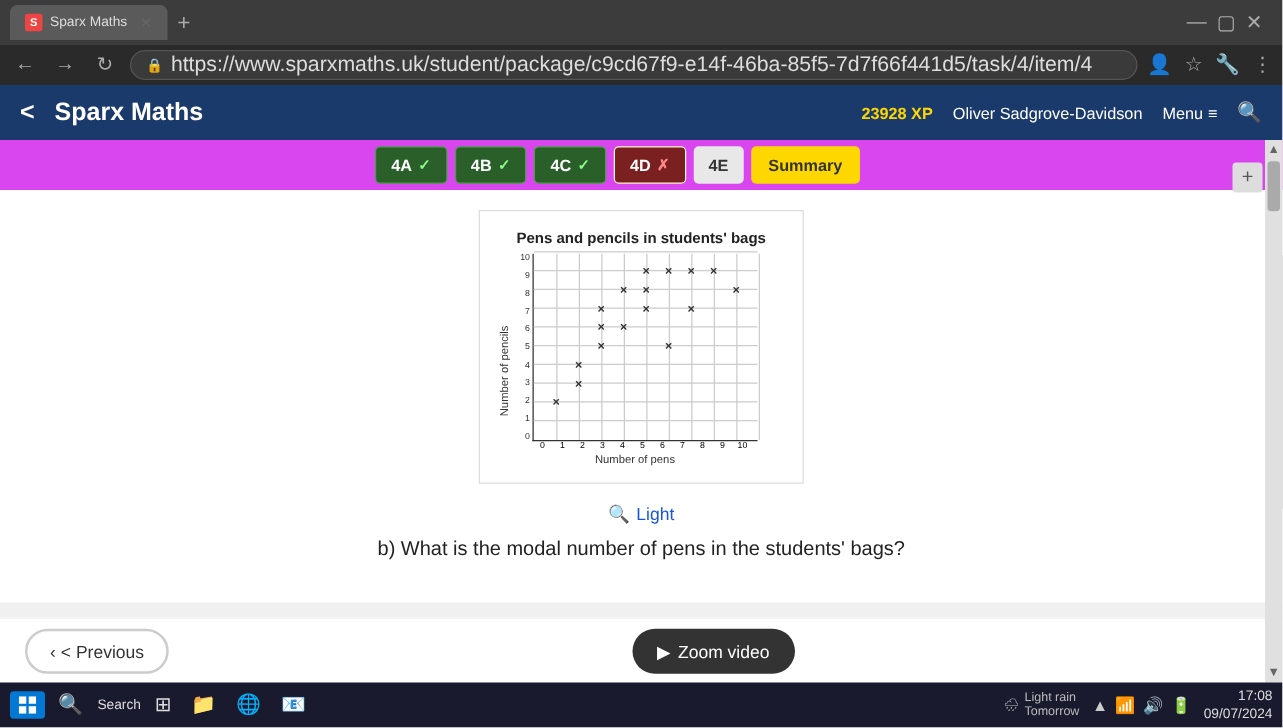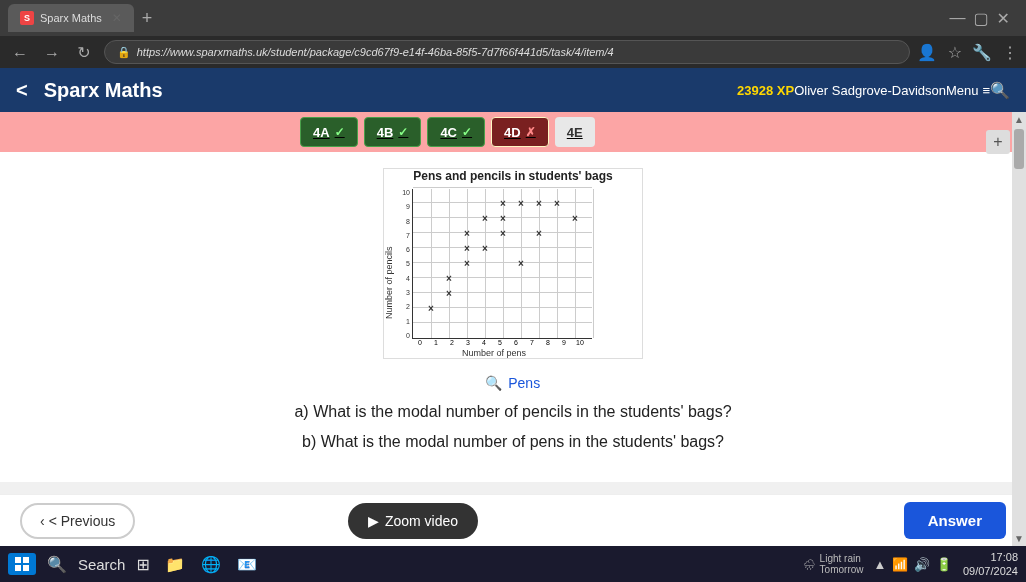--- a/index.html
+++ b/index.html
@@ -89,22 +89,21 @@
       border: 1px solid #555;
       border-radius: 16px;
       height: 24px;
       display: flex;
       align-items: center;
       padding: 0 12px;
       gap: 6px;
     }
     .url-text {
       color: #ddd;
-      font-size: 11px;
-      font-style: italic;
+      font-size: 17px;
     }
     .lock-icon {
       color: #aaa;
       font-size: 11px;
     }
     .browser-actions {
       display: flex;
       align-items: center;
       gap: 10px;
       color: #aaa;
@@ -128,47 +127,47 @@
     }
     .sparx-title {
       color: white;
       font-size: 20px;
       font-weight: 600;
     }
     .sparx-right {
       margin-left: auto;
       display: flex;
       align-items: center;
+      gap: 16px;
       color: white;
       font-size: 13px;
     }
     .xp-badge {
       color: #ffd700;
       font-weight: 600;
     }
     .menu-btn {
       background: none;
       border: none;
       color: white;
       font-size: 13px;
       cursor: pointer;
       display: flex;
       align-items: center;
       gap: 4px;
     }
 
     
     .tab-bar {
-      background: #fca5a5;
+      background: #d946ef;
       height: 40px;
       display: flex;
       align-items: center;
       padding: 0 300px 0 300px;
       gap: 6px;
-      text-decoration: underline;
     }
     .task-tab {
       height: 30px;
       padding: 0 12px;
       border-radius: 4px;
       display: flex;
       align-items: center;
       gap: 5px;
       font-size: 13px;
       font-weight: 600;
@@ -212,21 +211,21 @@
       flex-direction: column;
       align-items: center;
       padding: 16px 40px;
       min-height: 0;
     }
 
     
     .graph-container {
       background: white;
       border: 1px solid #ddd;
-      padding: 0;
+      padding: 14px;
       width: 260px;
       margin-bottom: 10px;
     }
     .graph-title {
       text-align: center;
       font-size: 12px;
       font-weight: bold;
       margin-bottom: 6px;
       color: #222;
     }
@@ -517,20 +516,23 @@
   <div class="task-tab complete">
     <span>4C</span>
     <span class="check">✓</span>
   </div>
   <div class="task-tab failed">
     <span>4D</span>
     <span class="cross">✗</span>
   </div>
   <div class="task-tab active">
     <span>4E</span>
+  </div>
+  <div class="summary-tab">
+    <span>Summary</span>
   </div>
 </div>
 
 <div class="main-content" style="height:330px;">
 
   <div class="graph-container">
     <div class="graph-title">Pens and pencils in students' bags</div>
     <div class="graph-area">
       <div class="y-label">Number of pencils</div>
       <div class="chart-with-xaxis">
@@ -603,39 +605,35 @@
           <span style="font-size:7px;width:16px;text-align:center;">9</span>
           <span style="font-size:7px;width:16px;text-align:center;">10</span>
         </div>
         <div class="x-label">Number of pens</div>
       </div>
     </div>
   </div>
 
   <button class="zoom-btn">
     <span>🔍</span>
-    <span>Pens</span>
+    <span>Light</span>
   </button>
 
-  <p class="question-text">a) What is the modal number of pencils in the students' bags?</p>
   <p class="question-text">b) What is the modal number of pens in the students' bags?</p>
 </div>
 
 <div class="bottom-bar">
   <button class="prev-btn">
     <span>‹</span>
     <span>&lt; Previous</span>
   </button>
   <button class="watch-video-btn">
     <span>▶</span>
     <span>Zoom video</span>
   </button>
-  <button class="answer-btn">
-    <span>Answer</span>
-  </button>
 </div>
 
 <div class="right-scrollbar">
   <div class="scroll-arrow">▲</div>
   <div class="scroll-thumb"></div>
   <div style="flex:1;"></div>
   <div class="scroll-arrow">▼</div>
 </div>
 
 <div class="plus-btn">+</div>
@@ -643,21 +641,21 @@
 <div class="taskbar">
   <div class="taskbar-start">
     <svg width="14" height="14" viewBox="0 0 14 14">
       <rect x="0" y="0" width="6" height="6" fill="white"></rect>
       <rect x="8" y="0" width="6" height="6" fill="white"></rect>
       <rect x="0" y="8" width="6" height="6" fill="white"></rect>
       <rect x="8" y="8" width="6" height="6" fill="white"></rect>
     </svg>
   </div>
   <span class="taskbar-icon">🔍</span>
-  <span style="color:#ddd;font-size:15px;">Search</span>
+  <span style="color:#ddd;font-size:11px;">Search</span>
   <span class="taskbar-icon">⊞</span>
   <span class="taskbar-icon">📁</span>
   <span class="taskbar-icon">🌐</span>
   <span class="taskbar-icon">📧</span>
   <div class="taskbar-right">
     <div class="weather-info">
       <span>🌧</span>
       <div>
         <div>Light rain</div>
         <div>Tomorrow</div>

